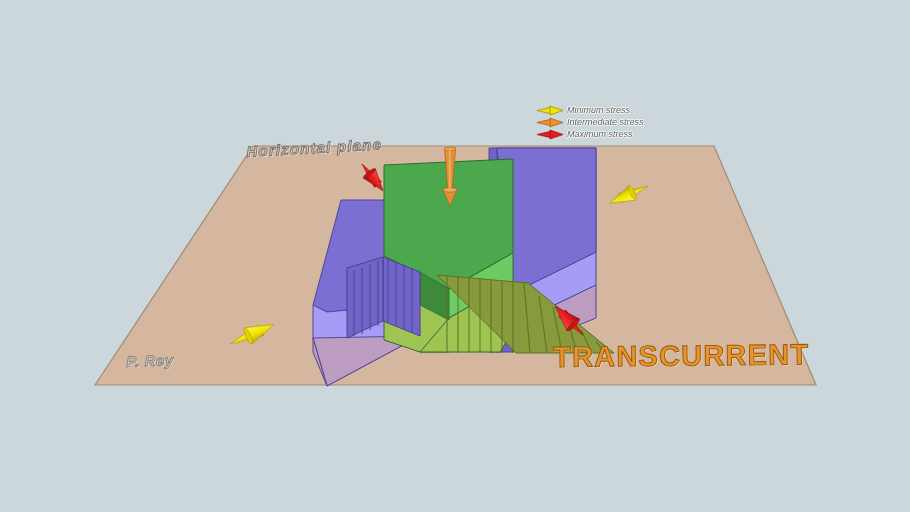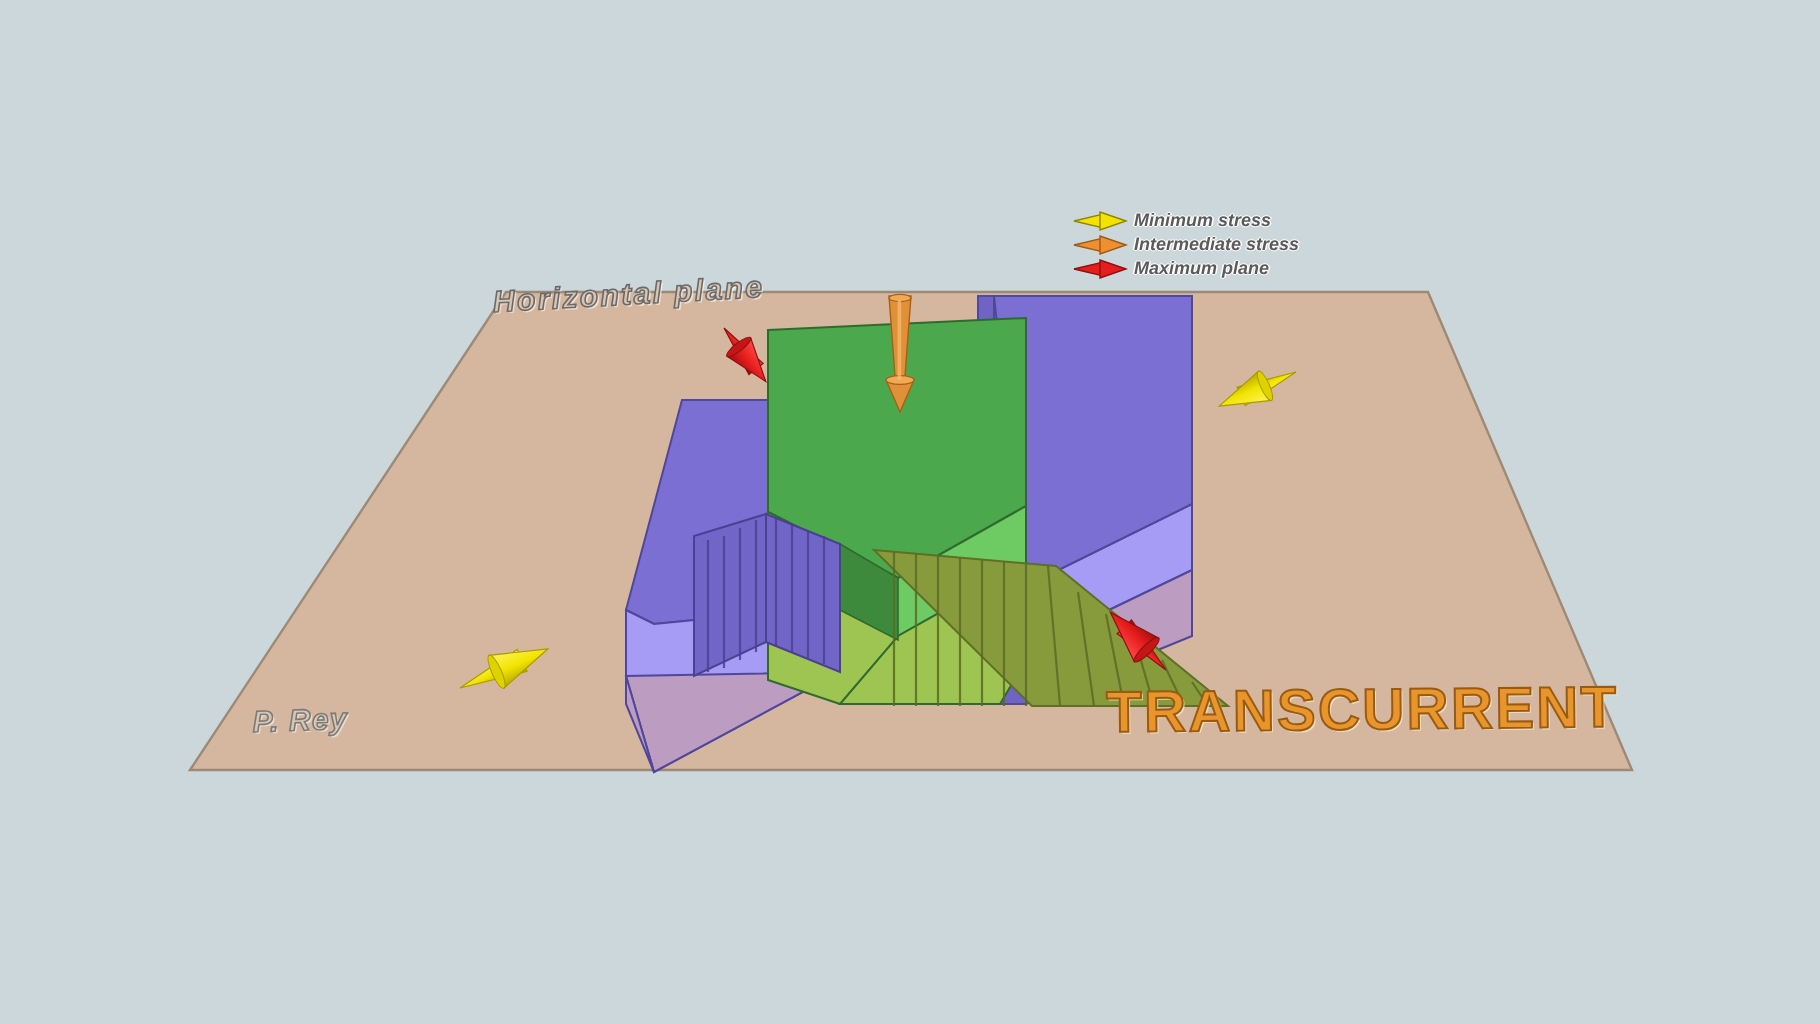--- a/index.html
+++ b/index.html
@@ -30,21 +30,21 @@
   }
   .legend-swatch{
     width:28px;height:11px;flex:0 0 28px;
     position:relative;
   }
   .legend-swatch svg{display:block;width:28px;height:11px;}
   .legend-label{
     font-family:"Liberation Sans",sans-serif;
     font-size:9px;
     font-style:italic;
-    font-weight:bold;
+    font-weight:normal;
     line-height:11px;
     color:#5b5b5b;
     white-space:nowrap;
     letter-spacing:0px;
     text-shadow:
        0.7px 0 0 #ffffff, -0.7px 0 0 #ffffff,
        0 0.7px 0 #ffffff, 0 -0.7px 0 #ffffff;
   }
 
   
@@ -272,18 +272,18 @@
       <span class="legend-label">Intermediate stress</span>
     </div>
 
     <div class="legend-row">
       <span class="legend-swatch">
         <svg viewBox="0 0 28 11">
           <polygon points="1,5.5 15,2.2 15,8.8" fill="#e71d1d" stroke="#8e0f0f" stroke-width="0.7"></polygon>
           <polygon points="27,5.5 14,1 14,10" fill="#e71d1d" stroke="#8e0f0f" stroke-width="0.7"></polygon>
         </svg>
       </span>
-      <span class="legend-label">Maximum plane</span>
+      <span class="legend-label">Maximum stress</span>
     </div>
 
   </div>
 
 </div>
 
 </body></html>

